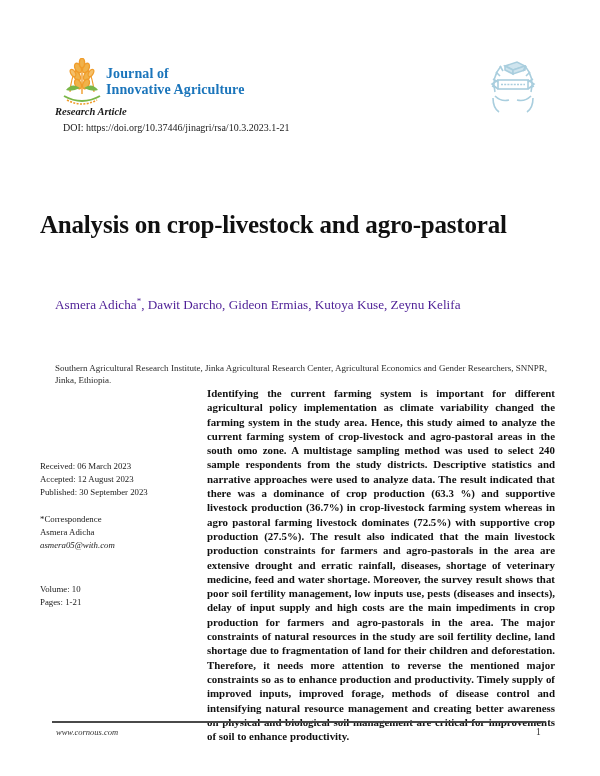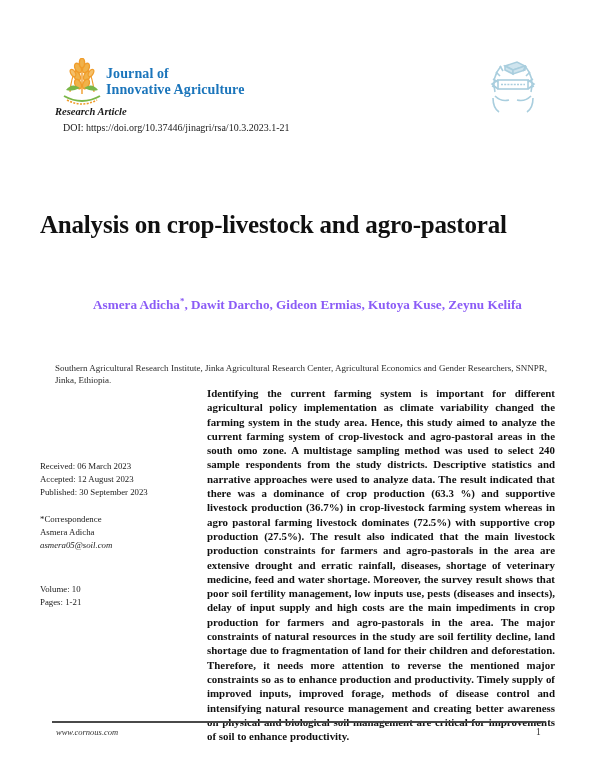--- a/index.html
+++ b/index.html
@@ -26,21 +26,21 @@
   }
   .doi-line{position:absolute;left:55px;top:122px;font-size:10px;margin-left:8px;}
   
   .title{
     position:absolute;left:40px;top:208px;width:505px;
     font-size:25px;font-weight:bold;line-height:34px;
     letter-spacing:-0.2px;color:#111;
   }
   .authors{
     position:absolute;left:55px;top:296px;width:505px;
-    font-size:13.2px;font-weight:bold;color:#8b5cf6;text-align:center;
+    font-size:13.2px;font-weight:normal;color:#4c1d95;
   }
   .authors sup{font-size:9px;}
   .affiliation{
     position:absolute;left:55px;top:334px;width:492px;
     font-size:9px;line-height:11.5px;color:#2b2b2b;
     text-align:justify;
     margin-top:29px;
   }
   
   .sidebar{
@@ -136,21 +136,21 @@
   <div class="authors"><span>Asmera Adicha</span><sup>*</sup><span>, Dawit Darcho, Gideon Ermias, Kutoya Kuse, Zeynu Kelifa</span></div>
 
   <div class="affiliation">Southern Agricultural Research Institute, Jinka Agricultural Research Center, Agricultural Economics and Gender Researchers, SNNPR, Jinka, Ethiopia.</div>
 
   <div class="sidebar">
     <div>Received: 06 March 2023</div>
     <div>Accepted: 12 August 2023</div>
     <div>Published: 30 September 2023</div>
     <div class="block-gap1 bold">*Correspondence</div>
     <div class="bold">Asmera Adicha</div>
-    <div class="email">asmera05@soil.com</div>
+    <div class="email">asmera05@with.com</div>
     <div class="block-gap2">Volume: 10</div>
     <div>Pages: 1-21</div>
   </div>
 
   <div class="abstract">Identifying the current farming system is important for different agricultural policy implementation as climate variability changed the farming system in the study area. Hence, this study aimed to analyze the current farming system of crop-livestock and agro-pastoral areas in the south omo zone. A multistage sampling method was used to select 240 sample respondents from the study districts. Descriptive statistics and narrative approaches were used to analyze data. The result indicated that there was a dominance of crop production (63.3 %) and supportive livestock production (36.7%) in crop-livestock farming system whereas in agro pastoral farming livestock dominates (72.5%) with supportive crop production (27.5%). The result also indicated that the main livestock production constraints for farmers and agro-pastorals in the area are extensive drought and erratic rainfall, diseases, shortage of veterinary medicine, feed and water shortage. Moreover, the survey result shows that poor soil fertility management, low inputs use, pests (diseases and insects), delay of input supply and high costs are the main impediments in crop production for farmers and agro-pastorals in the area. The major constraints of natural resources in the study are soil fertility decline, land shortage due to fragmentation of land for their children and deforestation. Therefore, it needs more attention to reverse the mentioned major constraints so as to enhance production and productivity. Timely supply of improved inputs, improved forage, methods of disease control and intensifying natural resource management and creating better awareness on physical and biological soil management are critical for improvements of soil to enhance productivity.</div>
 
   <div class="footer-rule"></div>
   <div class="footer-site">www.cornous.com</div>
   <div class="footer-page">1</div>
 

